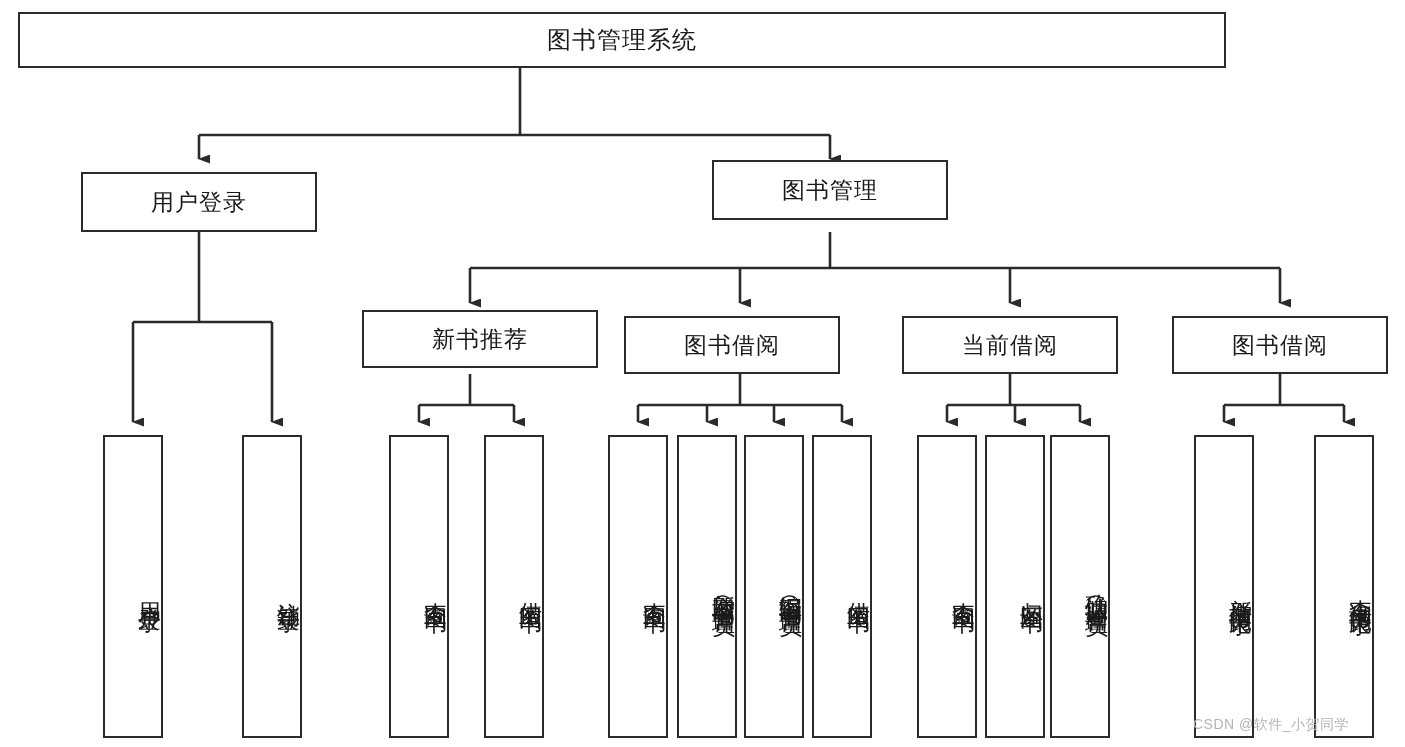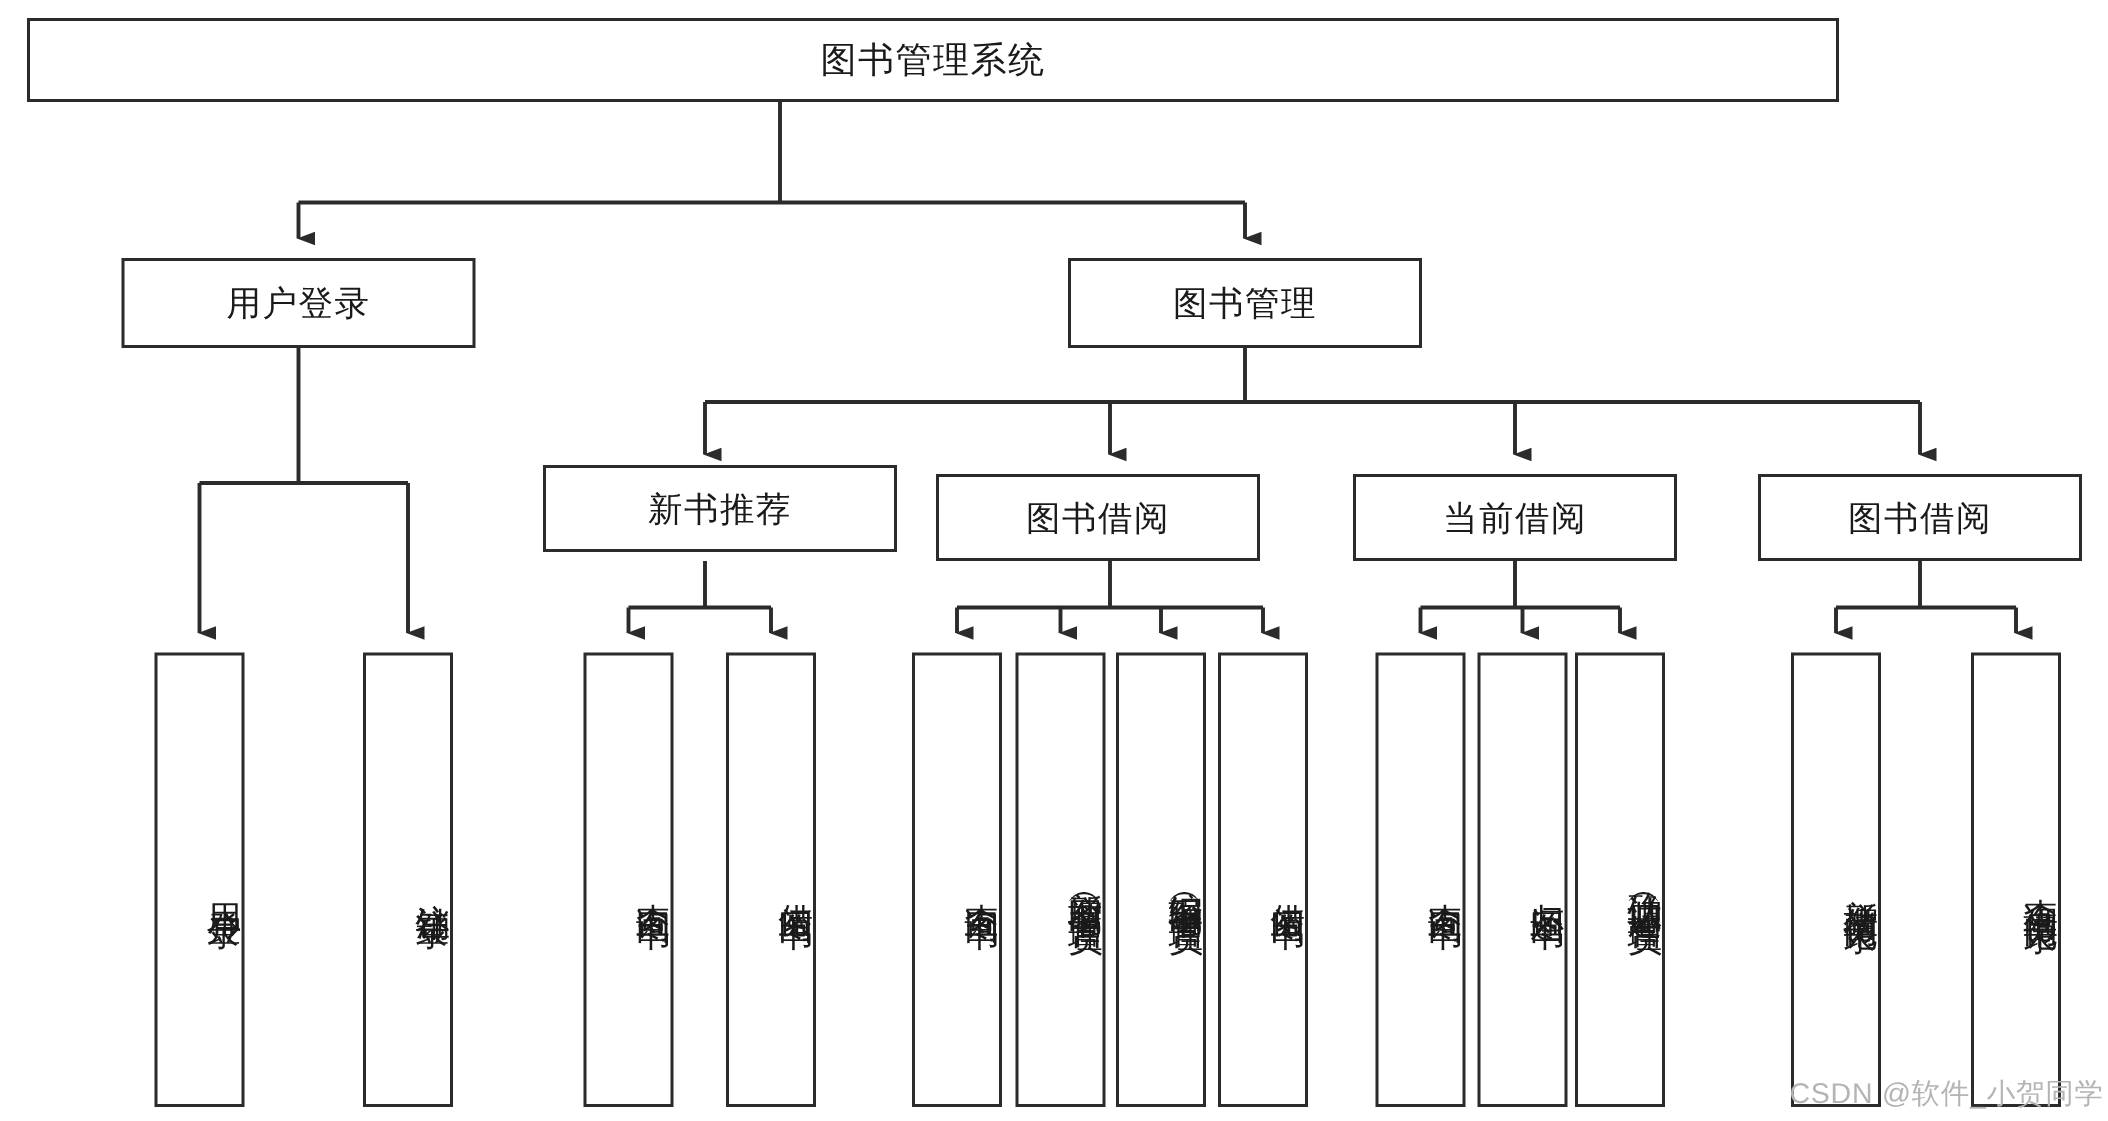--- a/index.html
+++ b/index.html
@@ -55,21 +55,21 @@
   .node.vertical .label {
     writing-mode: vertical-rl;
     text-orientation: upright;
   }
   #root-node {
     font-size: 24px;
   }
   #watermark {
     position: absolute;
     color: #b4b4b4;
-    font-size: 19px;
+    font-size: 14px;
     white-space: nowrap;
     letter-spacing: 0.5px;
   }
 </style>
 </head>
 <body>
 
 <div id="canvas">
 
   <svg class="diagram" viewBox="0 0 1405 747">
@@ -115,21 +115,21 @@
       </g>
   </svg>
 
   <div id="nodes-layer">
       <div class="node horizontal" id="root-node" style="left: 18px; top: 12px; width: 1208px; height: 56px;">
         <span class="label">图书管理系统</span>
       </div>
       <div class="node horizontal" style="left: 81px; top: 172px; width: 236px; height: 60px;">
         <span class="label">用户登录</span>
       </div>
-      <div class="node horizontal" style="left: 712px; top: 172px; width: 236px; height: 60px;">
+      <div class="node horizontal" style="left: 712px; top: 160px; width: 236px; height: 60px;">
         <span class="label">图书管理</span>
       </div>
       <div class="node horizontal" style="left: 362px; top: 300px; width: 236px; height: 58px; margin-top: 10px;">
         <span class="label">新书推荐</span>
       </div>
       <div class="node horizontal" style="left: 624px; top: 316px; width: 216px; height: 58px;">
         <span class="label">图书借阅</span>
       </div>
       <div class="node horizontal" style="left: 902px; top: 316px; width: 216px; height: 58px;">
         <span class="label">当前借阅</span>

